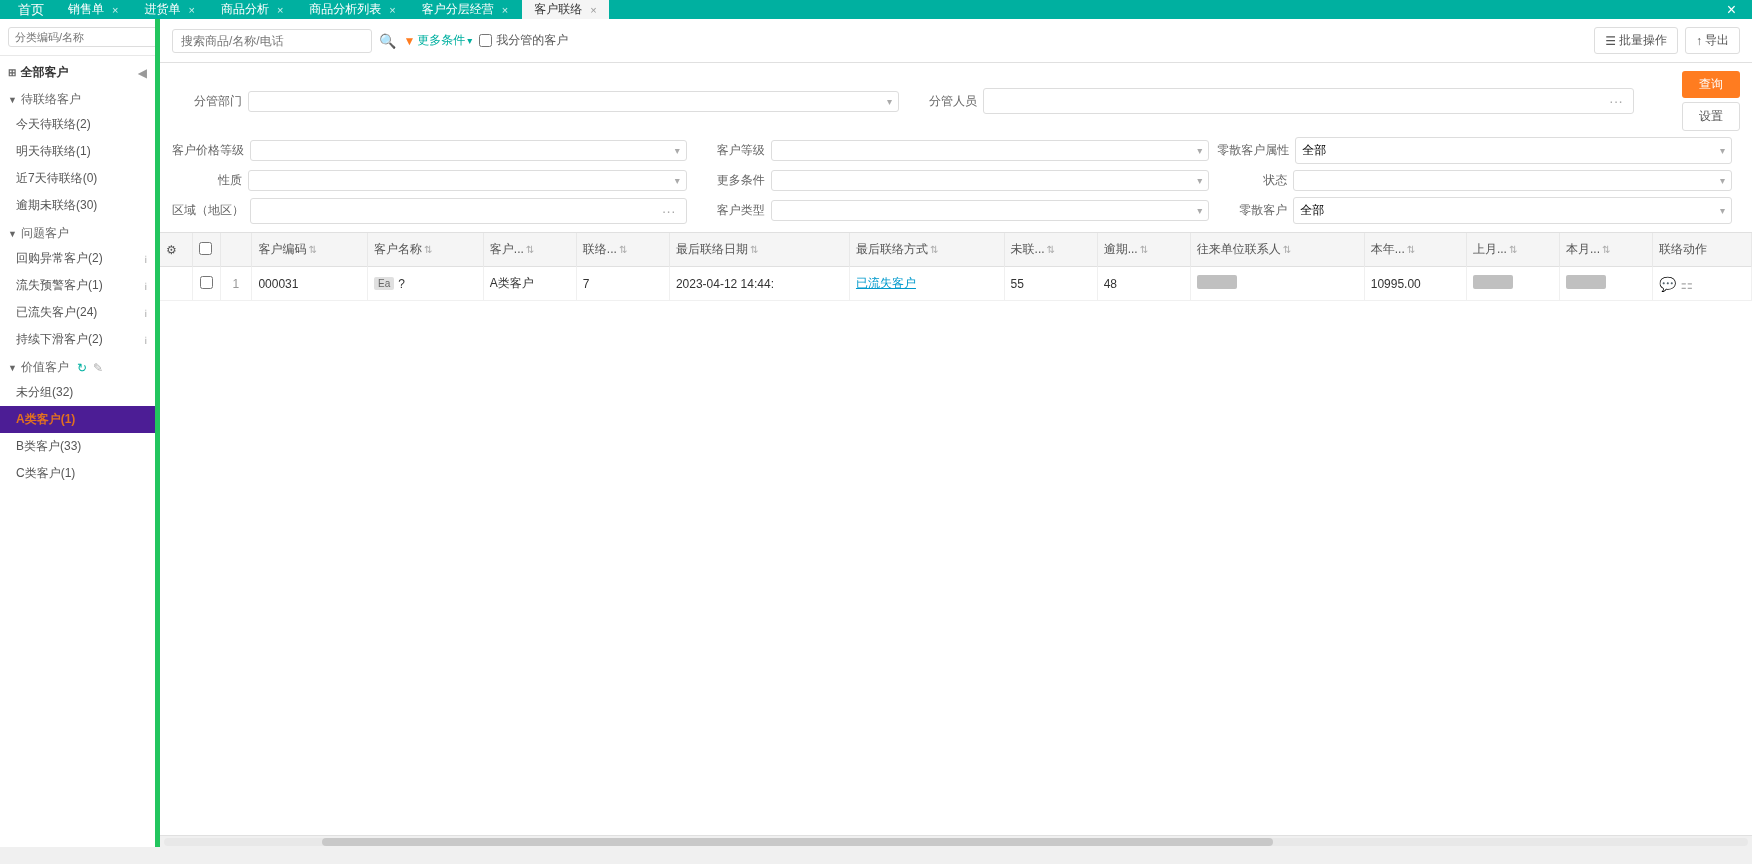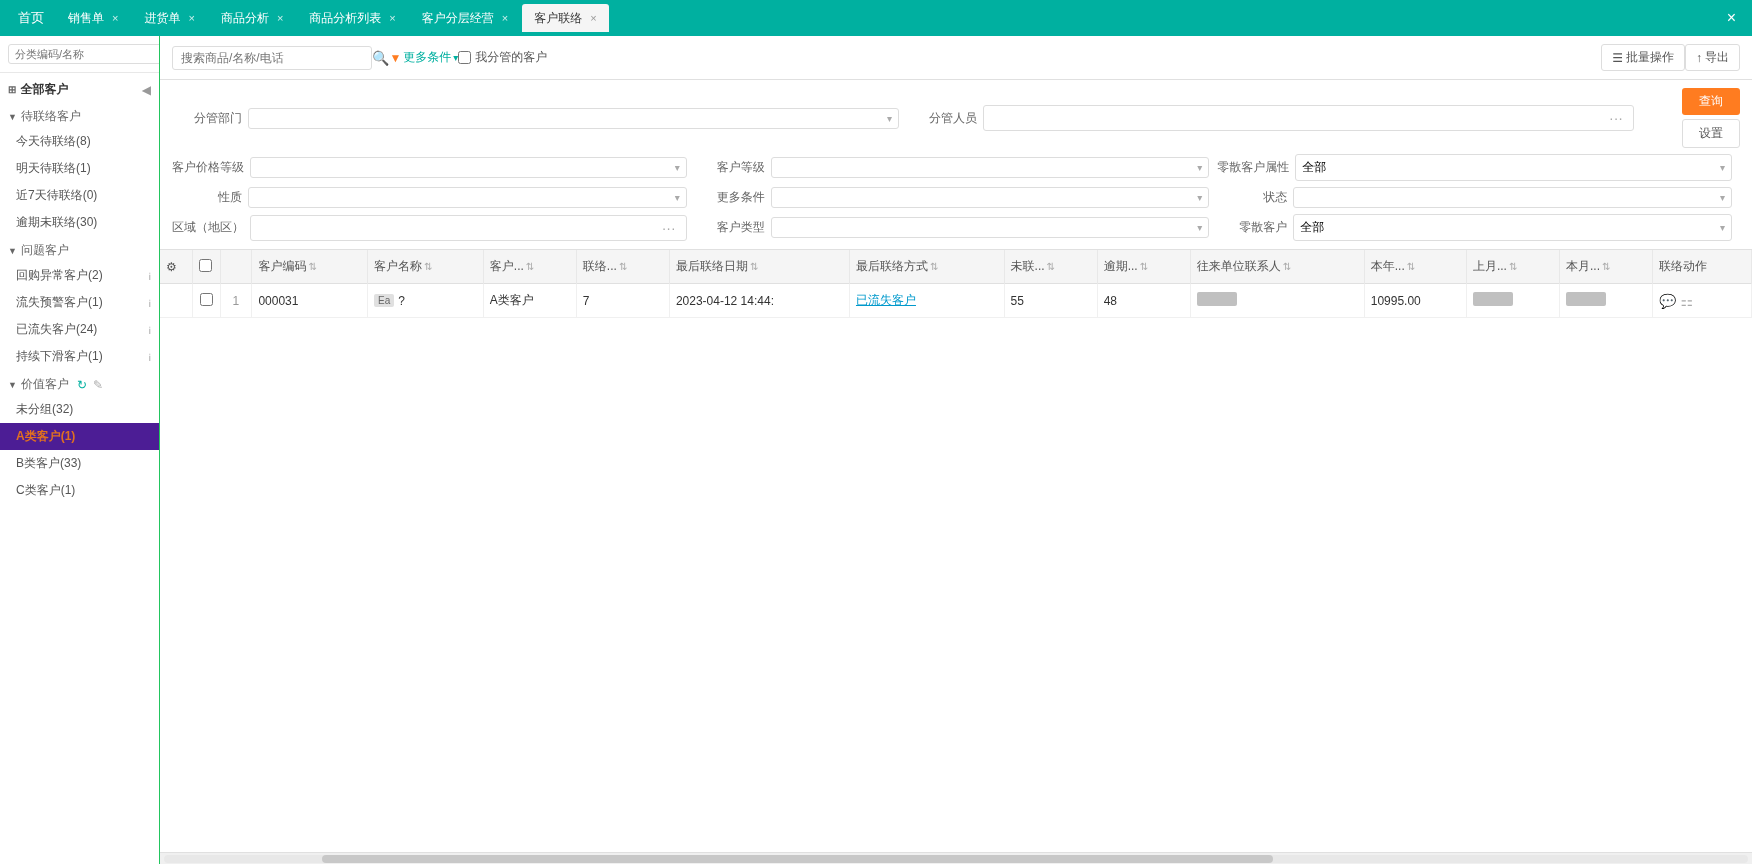--- a/index.html
+++ b/index.html
@@ -1,21 +1,21 @@
 <!DOCTYPE html>
 <html><head>
   <meta charset="utf-8">
   <style>
     * { box-sizing: border-box; margin: 0; padding: 0; font-family: 'Microsoft YaHei', Arial, sans-serif; font-size: 12px; }
     body { background: #f0f0f0; width: 1752px; height: 864px; overflow: hidden; }
 
     
     .top-nav {
       background: #00b0a0;
-      height: 36px;
+      height: 19px;
       display: flex;
       align-items: center;
       padding: 0 8px;
       gap: 2px;
     }
     .nav-tab {
       height: 28px;
       padding: 0 12px;
       background: transparent;
       color: #fff;
@@ -55,21 +55,21 @@
     
     .main-layout {
       display: flex;
       height: calc(864px - 36px);
     }
 
     
     .sidebar {
       width: 160px;
       background: #fff;
-      border-right: 1px solid #22c55e;
+      border-right: 5px solid #22c55e;
       display: flex;
       flex-direction: column;
       overflow-y: auto;
     }
     .sidebar-search {
       padding: 8px;
       border-bottom: 1px solid #e8e8e8;
       display: flex;
       align-items: center;
       gap: 4px;
@@ -140,21 +140,21 @@
       overflow: hidden;
     }
 
     
     .filter-bar {
       background: #fff;
       padding: 8px 12px;
       border-bottom: 1px solid #e0e0e0;
       display: flex;
       align-items: center;
-      gap: 0;
+      gap: 7px;
       justify-content: center;
     }
     .filter-search-input {
       border: 1px solid #ddd;
       border-radius: 3px;
       padding: 4px 8px;
       width: 200px;
       font-size: 12px;
       outline: none;
     }
@@ -442,21 +442,21 @@
         <span>全部客户</span>
       </span>
       <span class="collapse-icon">◀</span>
     </div>
 
     <div class="sidebar-group-label">
       <span class="arrow">▼</span>
       <span>待联络客户</span>
     </div>
     <div class="sidebar-item">
-      <span>今天待联络(8)</span>
+      <span>今天待联络(2)</span>
     </div>
     <div class="sidebar-item">
       <span>明天待联络(1)</span>
     </div>
     <div class="sidebar-item">
       <span>近7天待联络(0)</span>
     </div>
     <div class="sidebar-item">
       <span>逾期未联络(30)</span>
     </div>
@@ -471,21 +471,21 @@
     </div>
     <div class="sidebar-item">
       <span>流失预警客户(1)</span>
       <span class="sidebar-info-icon">ℹ</span>
     </div>
     <div class="sidebar-item">
       <span>已流失客户(24)</span>
       <span class="sidebar-info-icon">ℹ</span>
     </div>
     <div class="sidebar-item">
-      <span>持续下滑客户(1)</span>
+      <span>持续下滑客户(2)</span>
       <span class="sidebar-info-icon">ℹ</span>
     </div>
 
     <div class="sidebar-group-label">
       <span class="arrow">▼</span>
       <span>价值客户</span>
       <span style="margin-left:4px;color:#00b0a0;cursor:pointer;">↻</span>
       <span style="margin-left:2px;color:#aaa;cursor:pointer;">✎</span>
     </div>
     <div class="sidebar-item">

